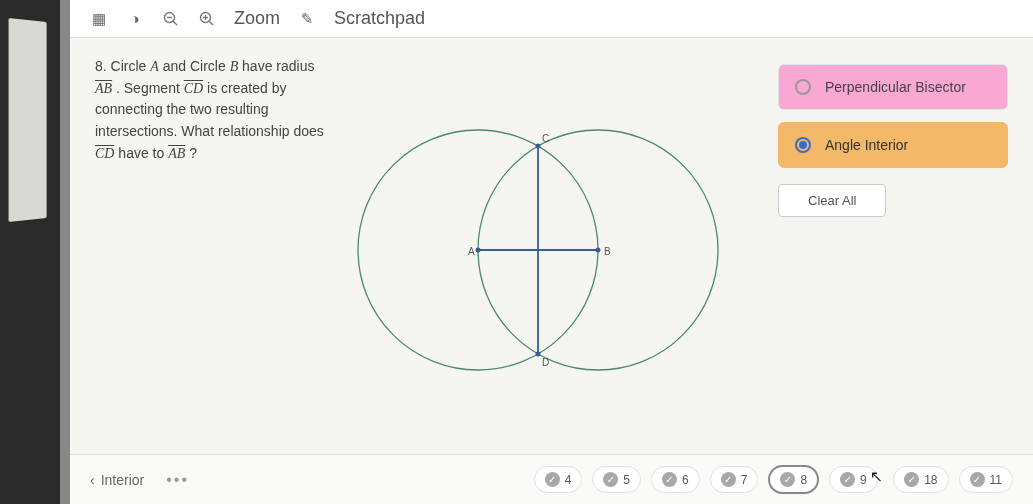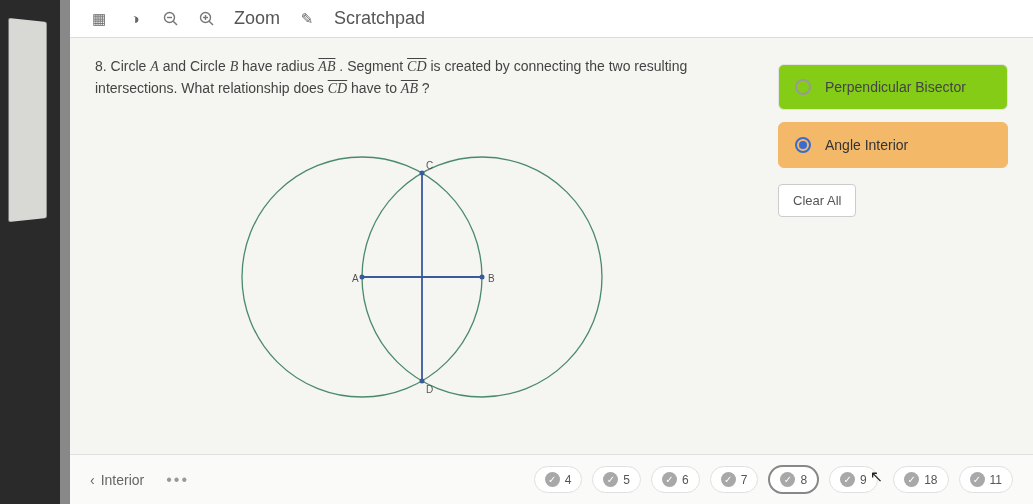--- a/index.html
+++ b/index.html
@@ -4,33 +4,33 @@
 <style>
 *{box-sizing:border-box;margin:0;padding:0;font-family:Arial,Helvetica,sans-serif}
 body{background:#888;width:1033px;height:504px;overflow:hidden;position:relative}
 .screen{position:absolute;left:70px;top:0;right:0;bottom:0;background:#f5f5f2;border-radius:3px;display:flex;flex-direction:column}
 .left-strip{position:absolute;left:0;top:0;width:60px;height:100%;background:#2a2a2a}
 .left-strip::before{content:"";position:absolute;left:8px;top:20px;width:40px;height:200px;background:#d8d8d4;border-radius:2px;transform:perspective(300px) rotateY(18deg)}
 .toolbar{display:flex;align-items:center;gap:18px;padding:8px 20px;border-bottom:1px solid #ddd;background:#fff}
 .tb-icon{width:18px;height:18px;display:flex;align-items:center;justify-content:center;color:#666;font-size:15px}
 .tb-label{font-size:18px;color:#555}
 .content{flex:1;display:flex;padding:18px 25px 10px 25px;gap:30px;overflow:hidden}
-.qcol{flex:1;display:flex;flex-direction:column}
+.qcol{flex:1;display:flex;flex-direction:row}
 .qtext{font-size:14px;color:#444;line-height:1.55;margin-bottom:10px}
 .qnum{display:inline}
 .over{text-decoration:overline}
 .it{font-style:italic;font-family:'Times New Roman',serif}
 .diagram{flex:1;display:flex;align-items:center;justify-content:center}
 .answers{width:230px;display:flex;flex-direction:column;gap:12px;padding-top:8px}
-.opt{display:flex;align-items:center;gap:14px;padding:14px 16px;border:1px solid #e4e4e4;border-radius:6px;background:#84cc16;cursor:pointer;font-size:14px;color:#444}
+.opt{display:flex;align-items:center;gap:14px;padding:14px 16px;border:1px solid #e4e4e4;border-radius:6px;background:#f9a8d4;cursor:pointer;font-size:14px;color:#444}
 .opt.selected{background:#f3b968;border-color:#f3b968;color:#333}
 .radio{width:16px;height:16px;border:2px solid #999;border-radius:50%;flex-shrink:0;display:flex;align-items:center;justify-content:center}
 .opt.selected .radio{border-color:#3a6bcf}
 .opt.selected .radio::after{content:"";width:8px;height:8px;background:#3a6bcf;border-radius:50%}
-.clear{align-self:flex-start;padding:8px 14px;border:1px solid #ccc;border-radius:4px;background:#fff;font-size:13px;color:#555;cursor:pointer;margin-top:4px}
+.clear{align-self:flex-start;padding:8px 29px;border:1px solid #ccc;border-radius:4px;background:#fff;font-size:13px;color:#555;cursor:pointer;margin-top:4px}
 .footer{display:flex;align-items:center;padding:10px 20px;gap:12px;border-top:1px solid #e0e0e0;background:#fafaf8}
 .prev{display:flex;align-items:center;gap:6px;color:#666;font-size:14px;cursor:pointer}
 .dots{color:#999;padding:0 10px;letter-spacing:2px}
 .pills{display:flex;gap:10px;align-items:center;margin-left:auto}
 .pill{display:flex;align-items:center;gap:5px;padding:5px 10px;border-radius:16px;background:#fff;border:1px solid #e0e0e0;font-size:12px;color:#555;cursor:pointer}
 .pill.current{border:2px solid #888}
 .chk{width:15px;height:15px;border-radius:50%;background:#a8a8a8;color:#fff;display:flex;align-items:center;justify-content:center;font-size:10px;flex-shrink:0}
 .pill.done .chk{background:#a8a8a8}
 .cursor{position:absolute;pointer-events:none;font-size:16px;color:#222}
 </style>

